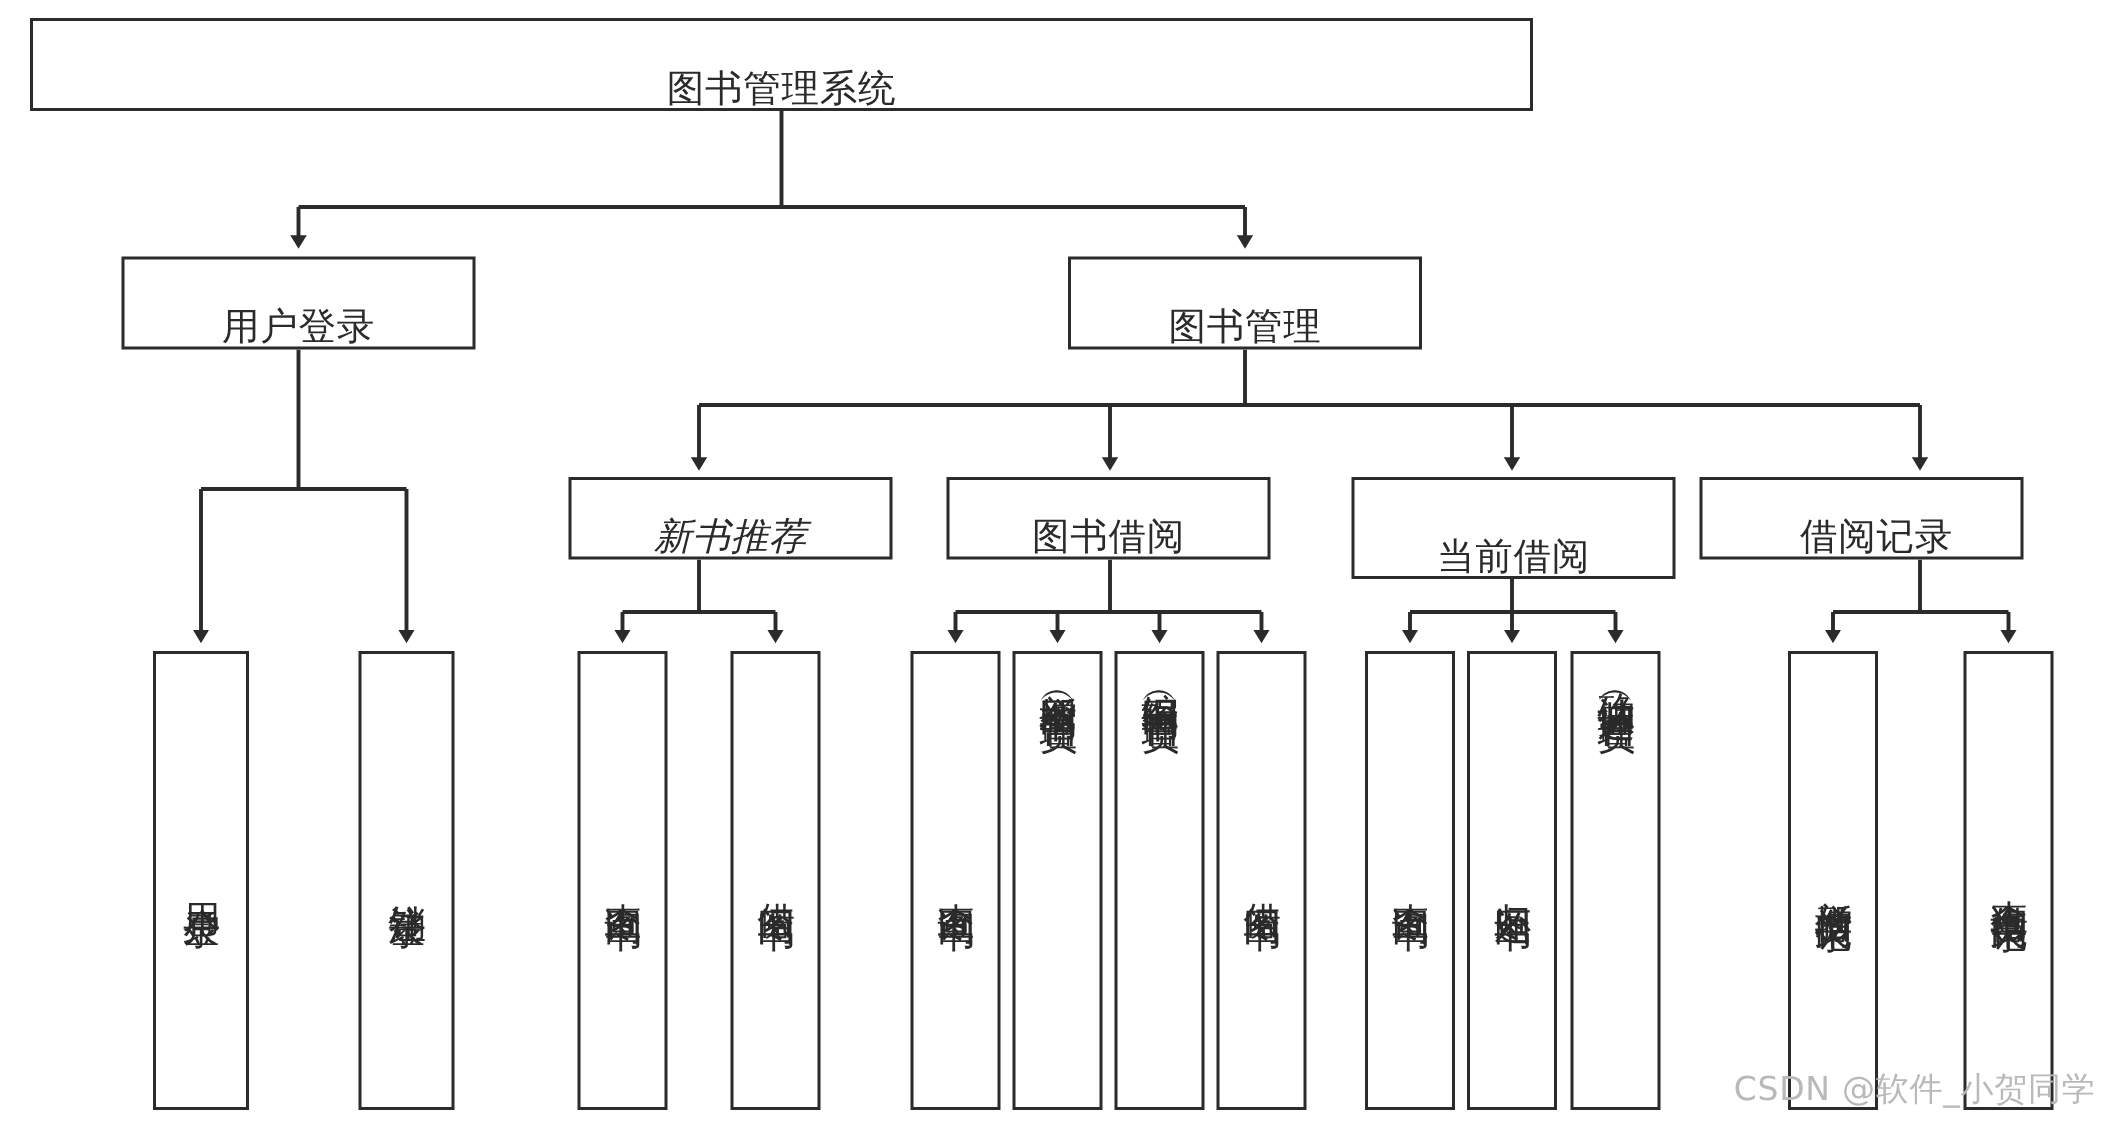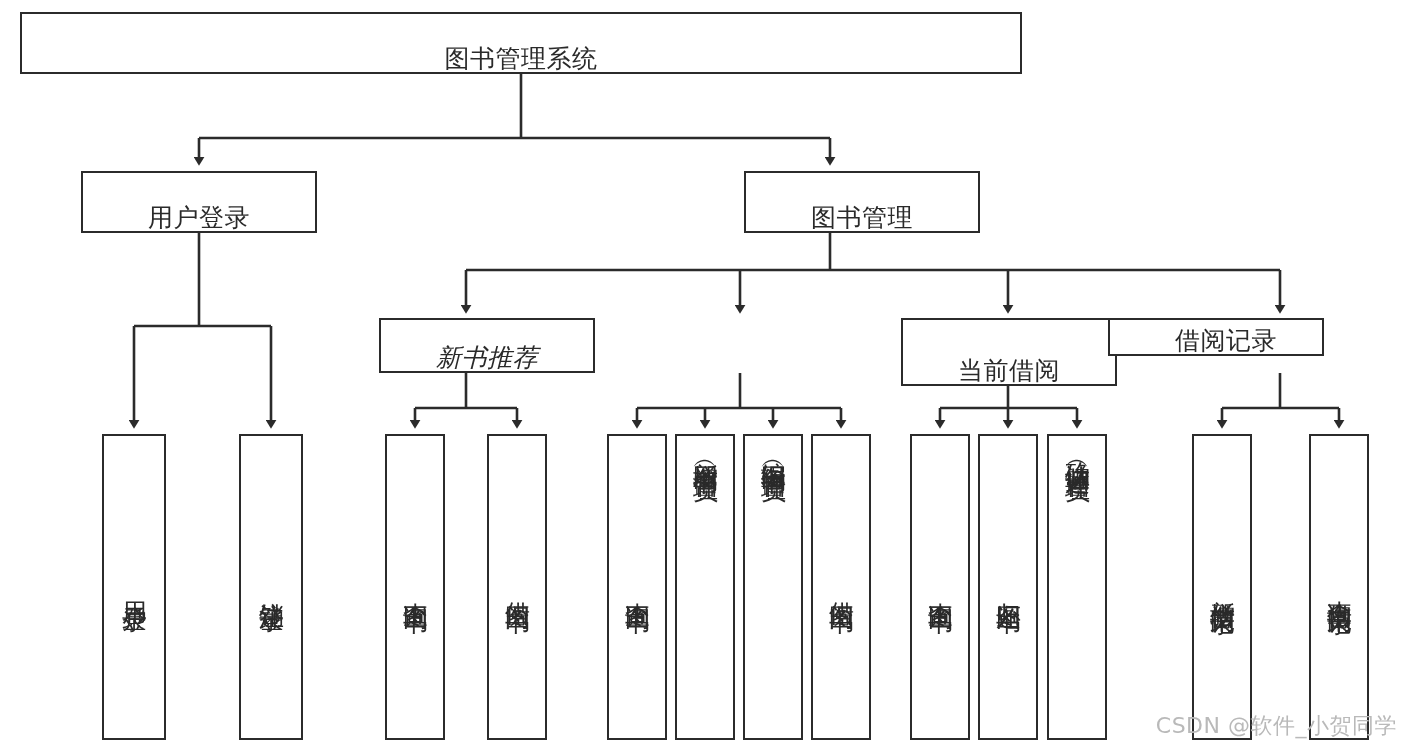--- a/index.html
+++ b/index.html
@@ -138,34 +138,37 @@
   </svg>
 
   <div class="node horiz root" style="left:20px; top:12px; width:1002px; height:62px;">
     <span class="node-label">图书管理系统</span>
   </div>
 
   <div class="node horiz" style="left:81px; top:171px; width:236px; height:62px;">
     <span class="node-label">用户登录</span>
   </div>
 
-  <div class="node horiz" style="left:712px; top:171px; width:236px; height:62px;margin-left:32px;">
+  <div class="node horiz" style="left:712px; top:171px; width:236px; height:62px;">
     <span class="node-label">图书管理</span>
   </div>
 
   <div class="node horiz" style="left:379px; top:318px; width:216px; height:55px;font-style:italic;">
     <span class="node-label">新书推荐</span>
   </div>
 
+  <div class="node horiz" style="left:631px; top:318px; width:216px; height:55px;">
+    <span class="node-label">图书借阅</span>
+  </div>
 
   <div class="node horiz" style="left:901px; top:318px; width:216px; height:68px;">
     <span class="node-label">当前借阅</span>
   </div>
 
-  <div class="node horiz" style="left:1108px; top:318px; width:216px; height:38px;padding-left:20px;">
+  <div class="node horiz" style="left:1133px; top:318px; width:216px; height:55px;padding-left:20px;">
     <span class="node-label">借阅记录</span>
   </div>
 
   <div class="node vert centered" style="left:102px; top:434px; width:64px; height:306px;">
     <span class="node-label">用户登录</span>
   </div>
 
   <div class="node vert centered" style="left:239px; top:434px; width:64px; height:306px;">
     <span class="node-label">注销登录</span>
   </div>

